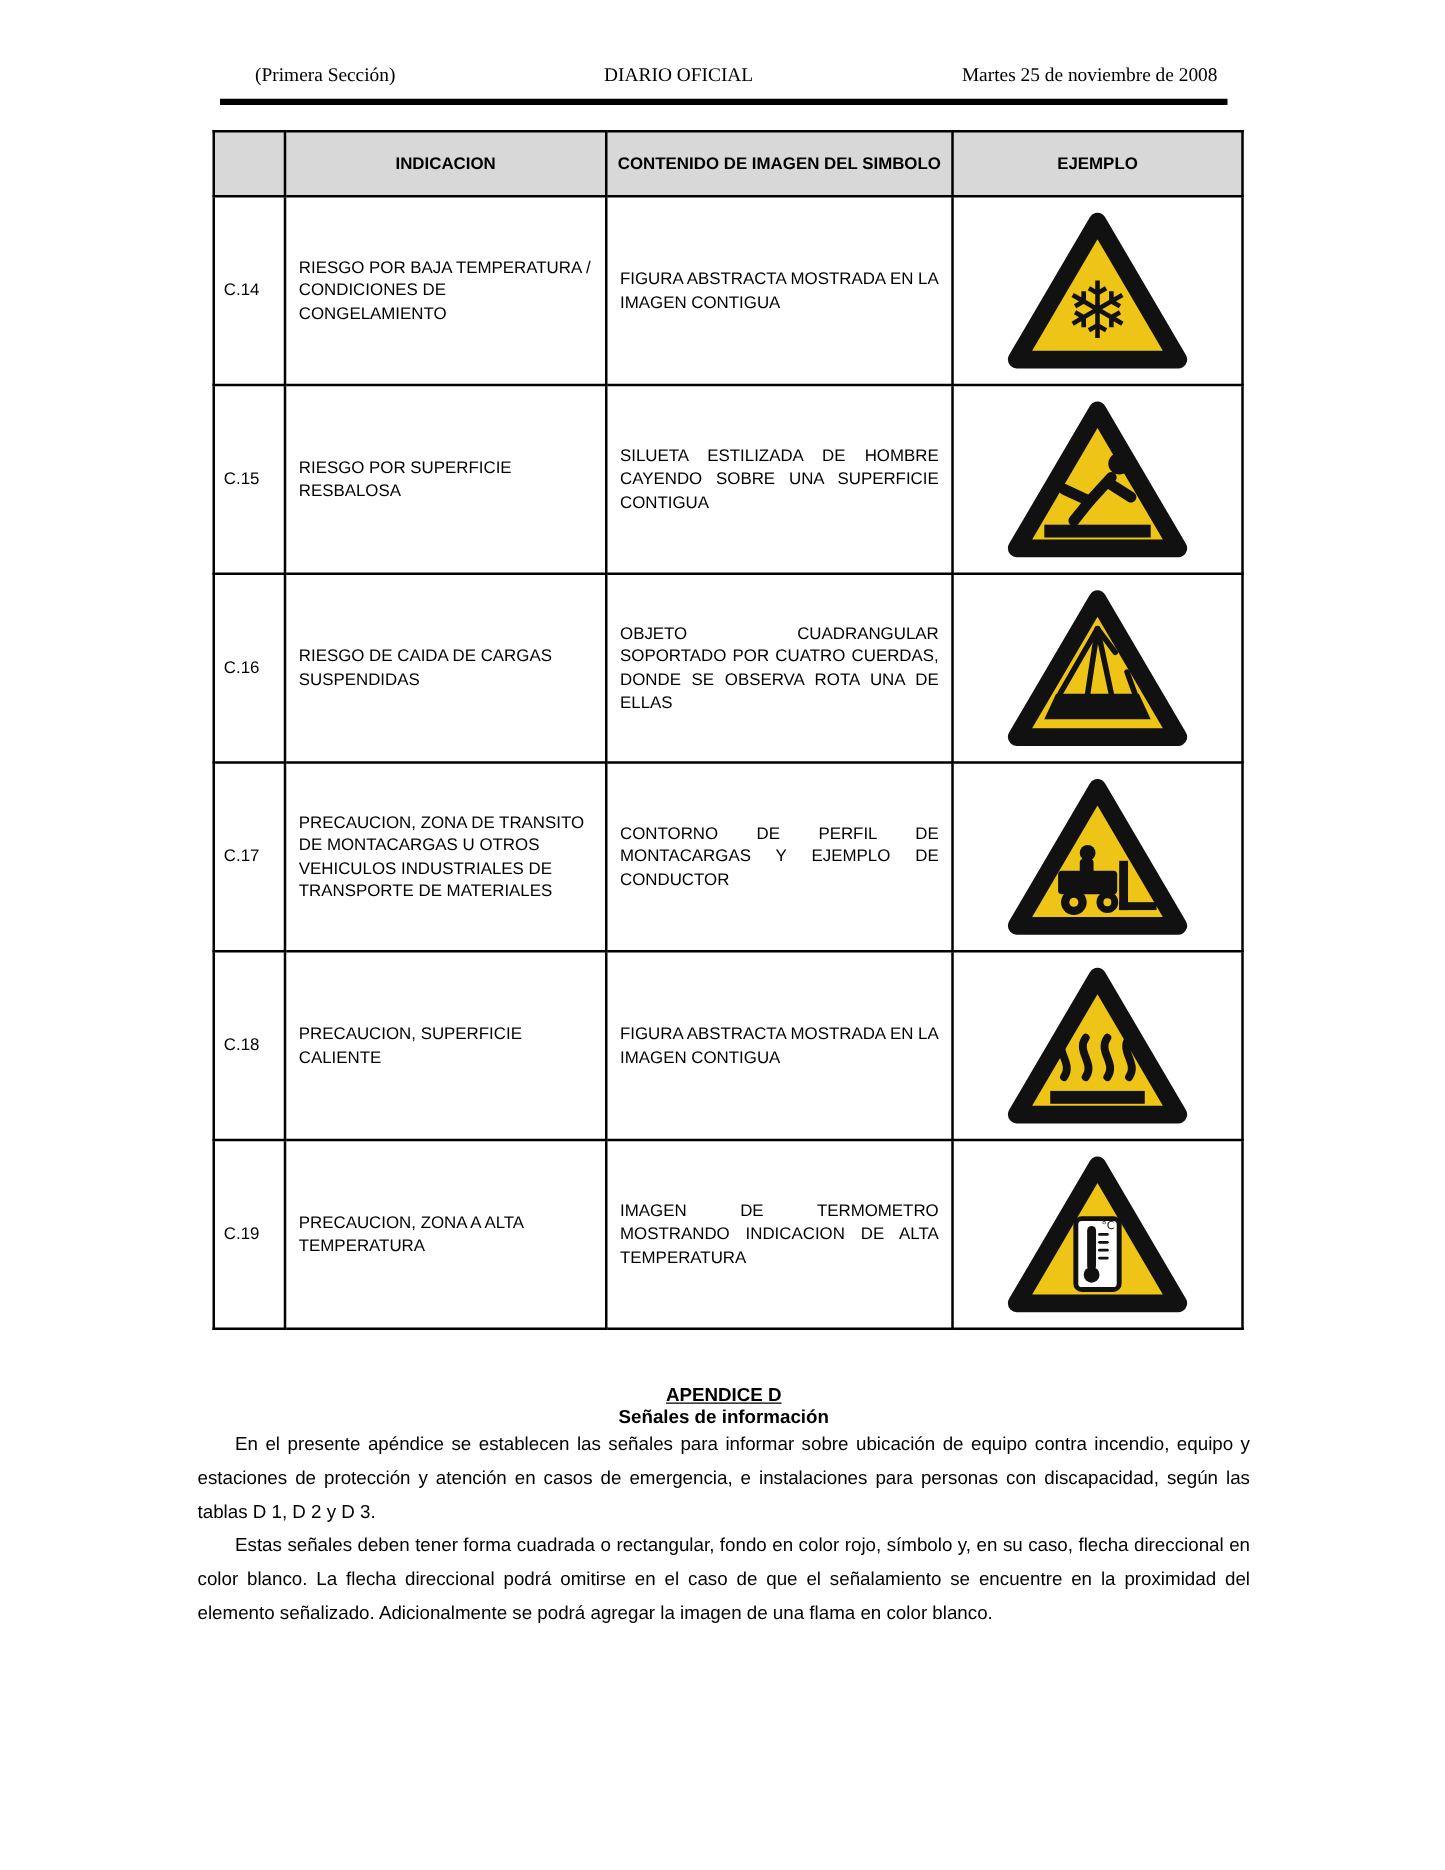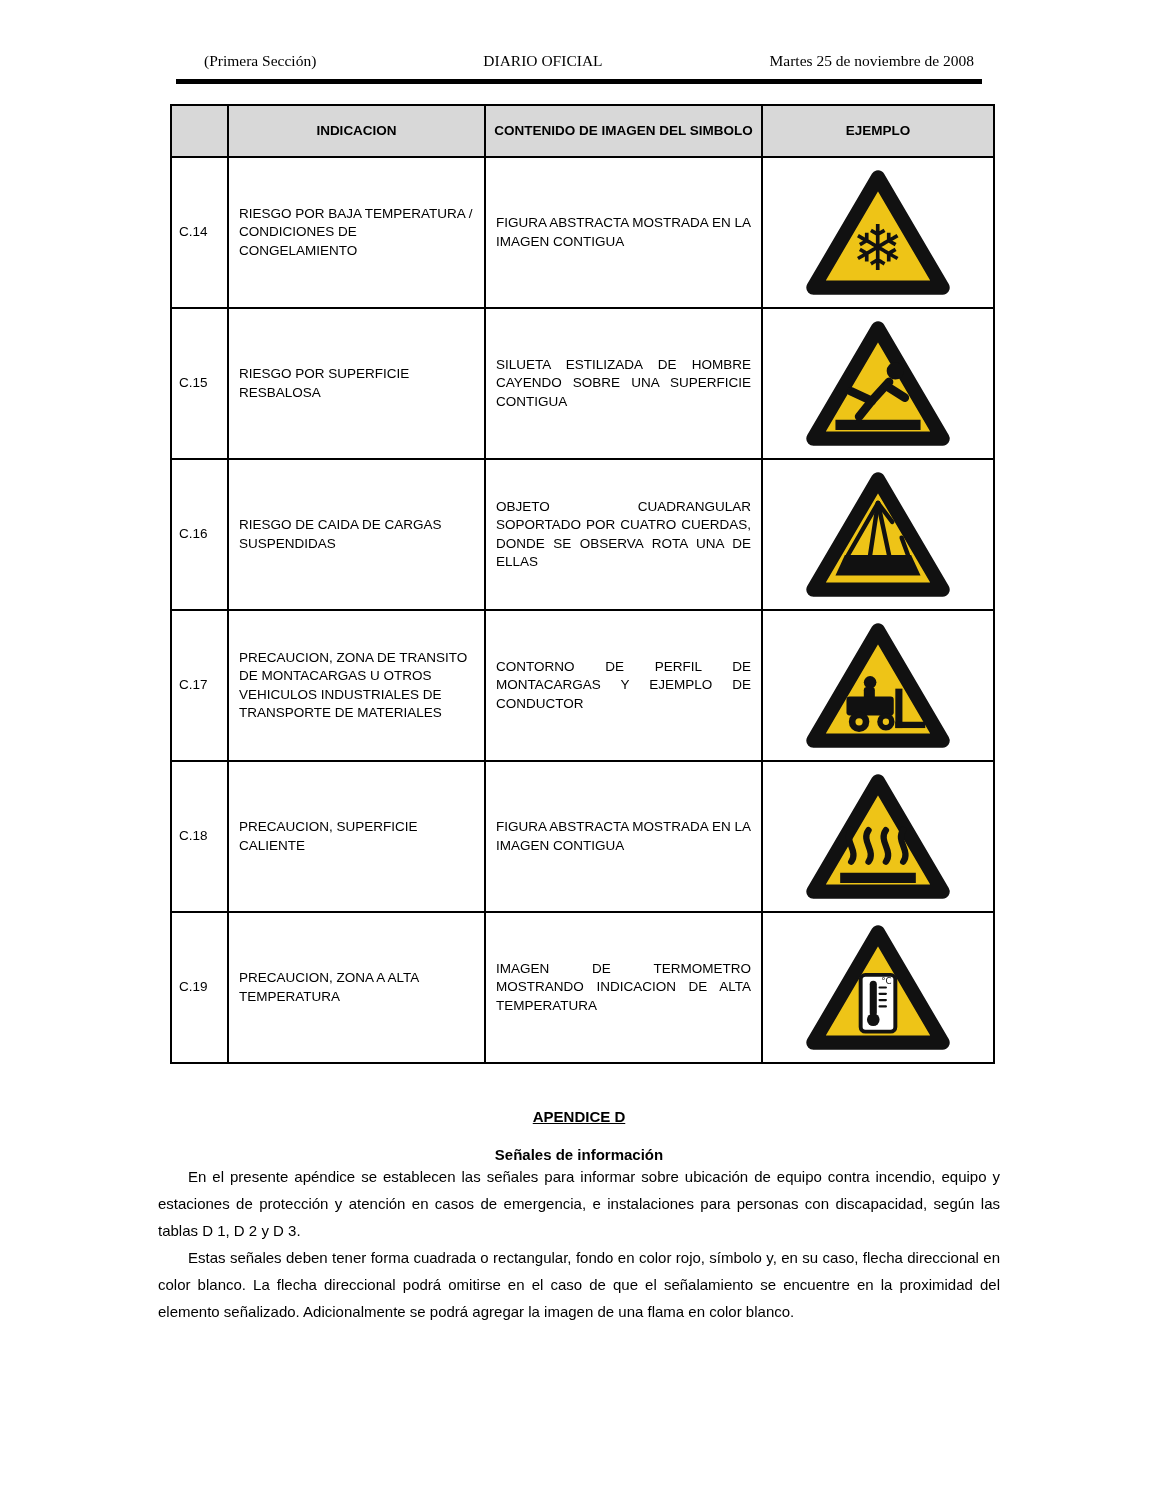--- a/index.html
+++ b/index.html
@@ -58,21 +58,21 @@
     stroke-linejoin: round;
   }
   .sym-fill { fill: #111; }
   .sym-stroke { stroke: #111; fill: none; stroke-linecap: round; }
   .sym-inner { fill: var(--sign-yellow, #eec417); }
   .sym-box { fill: #fff; stroke: #111; }
 
   
   .appendix { margin-top: 44px; font-size: 15px; }
   .apx-title { text-align: center; font-weight: bold; font-size: 15px; text-decoration: underline; }
-  .apx-sub   { text-align: center; font-weight: bold; font-size: 15px; margin-top: 21px; }
+  .apx-sub   { text-align: center; font-weight: bold; font-size: 15px; }
   .apx-p {
     line-height: 1.8;
     text-align: justify;
     text-indent: 30px;
   }
   .apx-item { margin-top: 19px; text-indent: 30px; line-height: 1.8; }
 </style>
 </head>
 <body>
 

